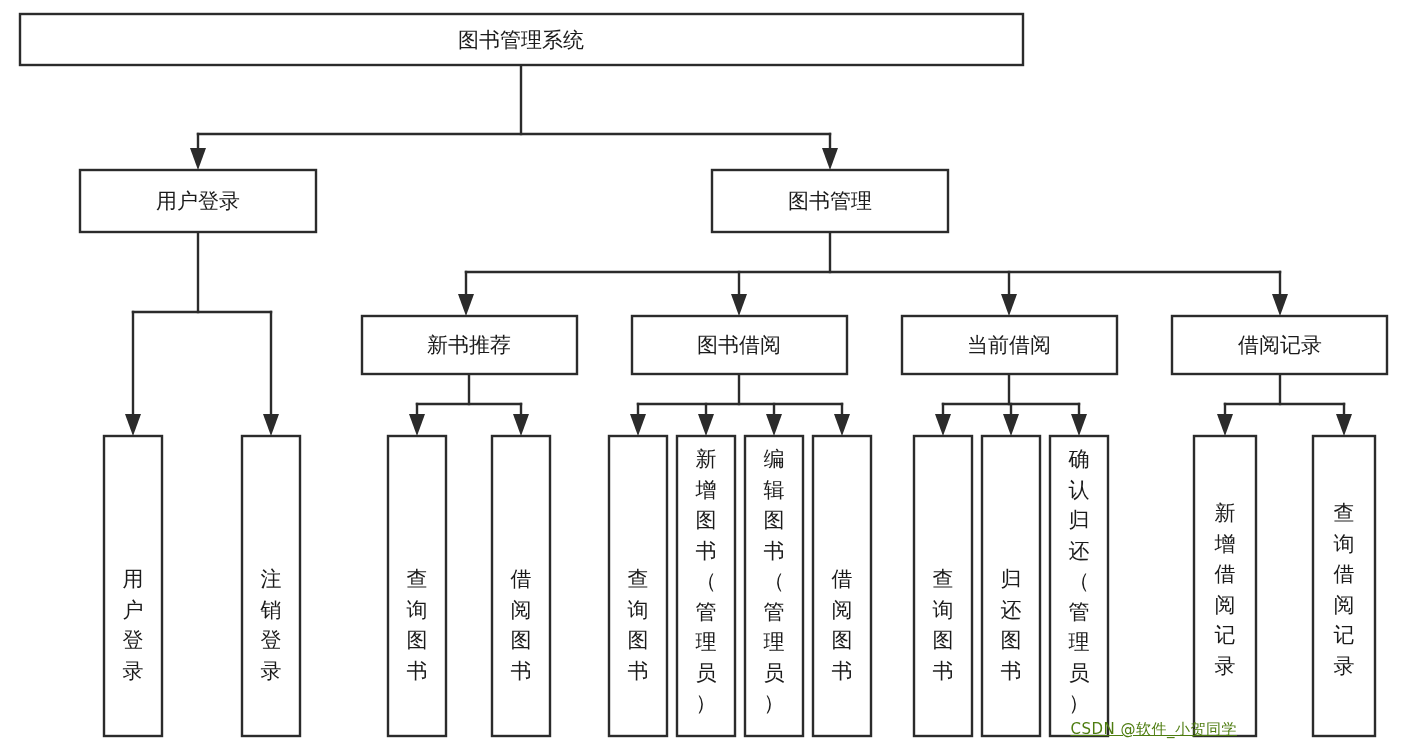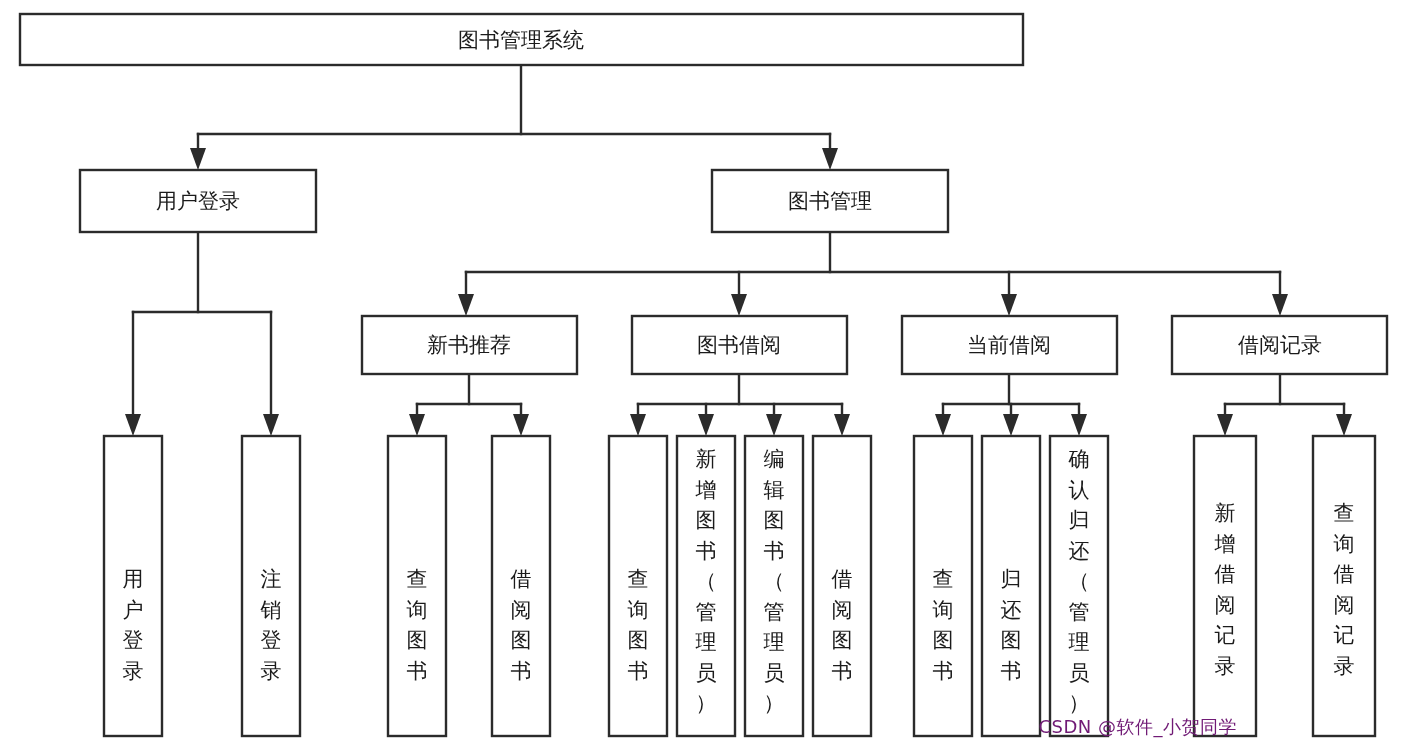--- a/index.html
+++ b/index.html
@@ -52,26 +52,27 @@
     stroke-linecap: square;
   }
   .arrow-head {
     fill: #2b2b2b;
     stroke: none;
   }
   .watermark {
     position: absolute;
     right: 14px;
     bottom: 8px;
-    font-size: 18px;
-    color: #701a75;
+    font-size: 15px;
+    color: #4d7c0f;
     letter-spacing: 0.5px;
     white-space: nowrap;
     font-family: "DejaVu Sans", "Liberation Sans", sans-serif;
     pointer-events: none;
+    text-decoration: underline;
   }
 </style>
 </head>
 <body>
 
 <div id="diagram-root">
 
   <svg class="flow" viewBox="0 0 1405 747" xmlns="http://www.w3.org/2000/svg">
 
     <g>

